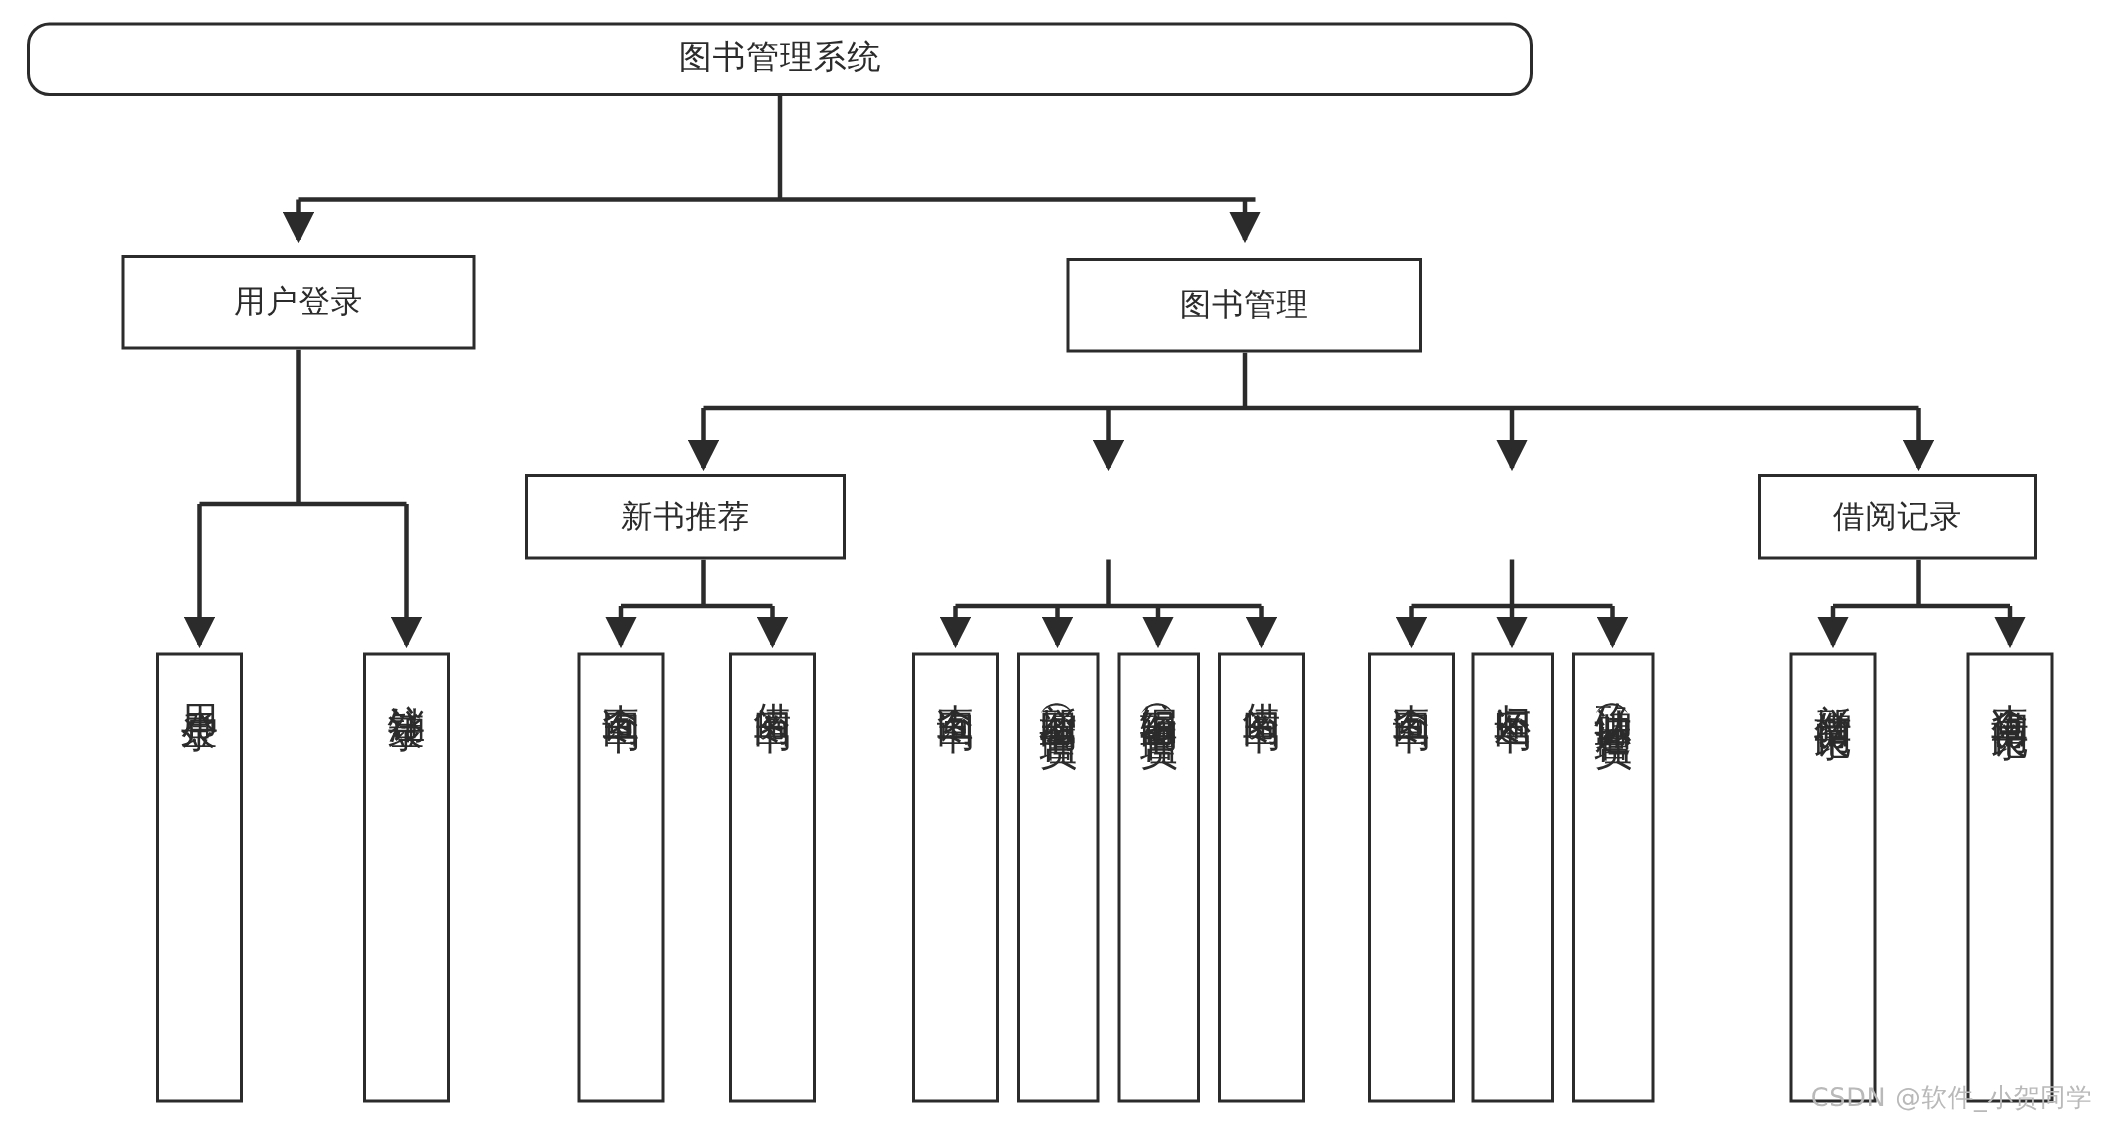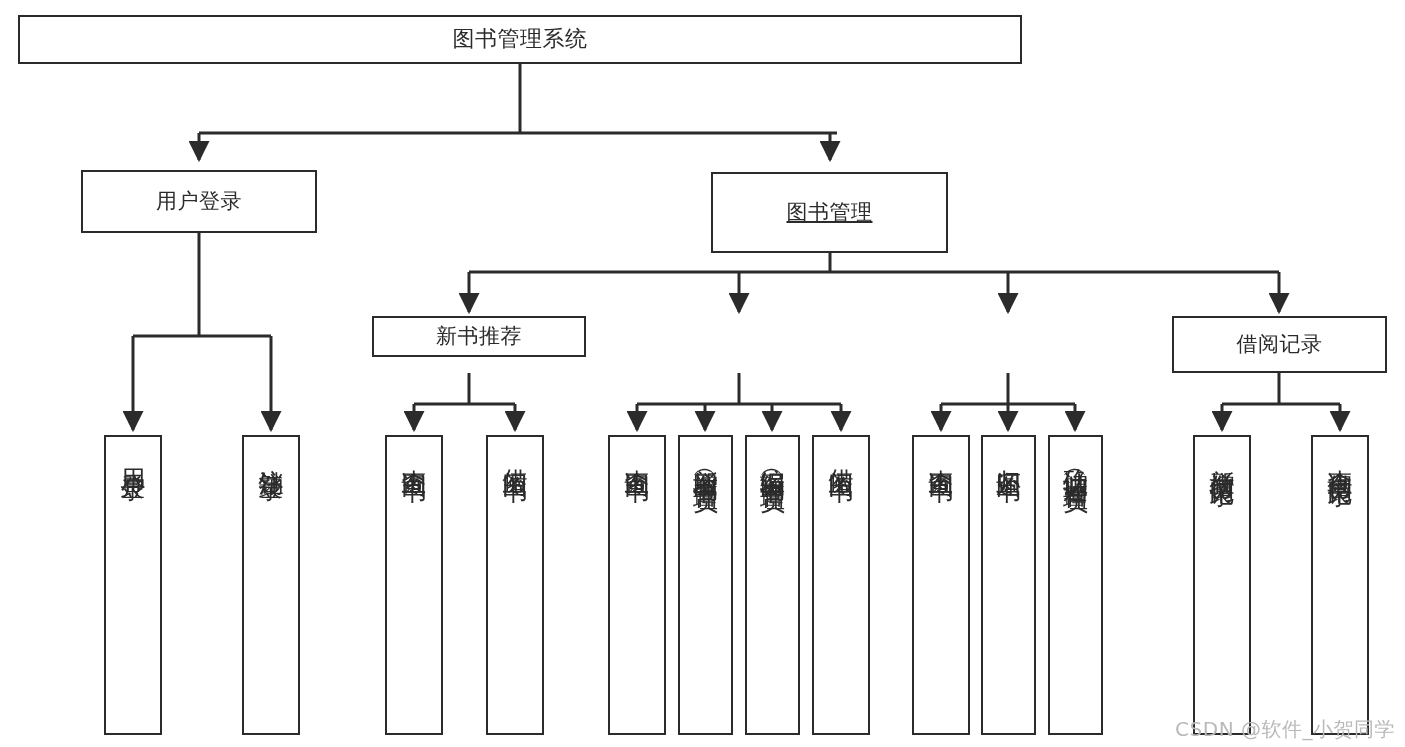--- a/index.html
+++ b/index.html
@@ -52,21 +52,21 @@
     text-orientation:upright;
     -webkit-text-orientation:upright;
     font-size:25px;
     line-height:1.0;
     letter-spacing:3px;
   }
   .watermark{
     position:absolute;
     right:10px;
     bottom:4px;
-    font-size:20px;
+    font-size:17px;
     color:#b9b9b9;
     letter-spacing:0.5px;
     white-space:nowrap;
     user-select:none;
   }
 </style>
 </head>
 <body>
 
 <div id="canvas">
@@ -114,35 +114,35 @@
       <path d="M 1008 404 L 1008 430" marker-end="url(#arrow)"></path>
       <path d="M 1075 404 L 1075 430" marker-end="url(#arrow)"></path>
 
       <path d="M 1279 373 L 1279 404"></path>
       <path d="M 1222 404 L 1340 404"></path>
       <path d="M 1222 404 L 1222 430" marker-end="url(#arrow)"></path>
       <path d="M 1340 404 L 1340 430" marker-end="url(#arrow)"></path>
     </g>
   </svg>
 
-  <div class="node h root" style="left:18px; top:15px; width:1004px; height:49px;">
+  <div class="node h root" style="left:18px; top:15px; width:1004px; height:49px;border-radius:15px;">
     <span class="label">图书管理系统</span>
   </div>
 
   <div class="node h" style="left:81px; top:170px; width:236px; height:63px;">
     <span class="label">用户登录</span>
   </div>
-  <div class="node h" style="left:711px; top:172px; width:237px; height:81px;text-decoration:underline;">
+  <div class="node h" style="left:711px; top:172px; width:237px; height:63px;">
     <span class="label">图书管理</span>
   </div>
 
-  <div class="node h" style="left:372px; top:316px; width:214px; height:41px;">
+  <div class="node h" style="left:350px; top:316px; width:214px; height:57px;">
     <span class="label">新书推荐</span>
   </div>
-  <div class="node h" style="left:1172px; top:316px; width:215px; height:57px;">
+  <div class="node h" style="left:1172px; top:316px; width:186px; height:57px;">
     <span class="label">借阅记录</span>
   </div>
 
   <div class="node v" style="left:104px; top:435px; width:58px; height:300px;">
     <span class="label">用户登录</span>
   </div>
   <div class="node v" style="left:242px; top:435px; width:58px; height:300px;">
     <span class="label">注销登录</span>
   </div>
 

